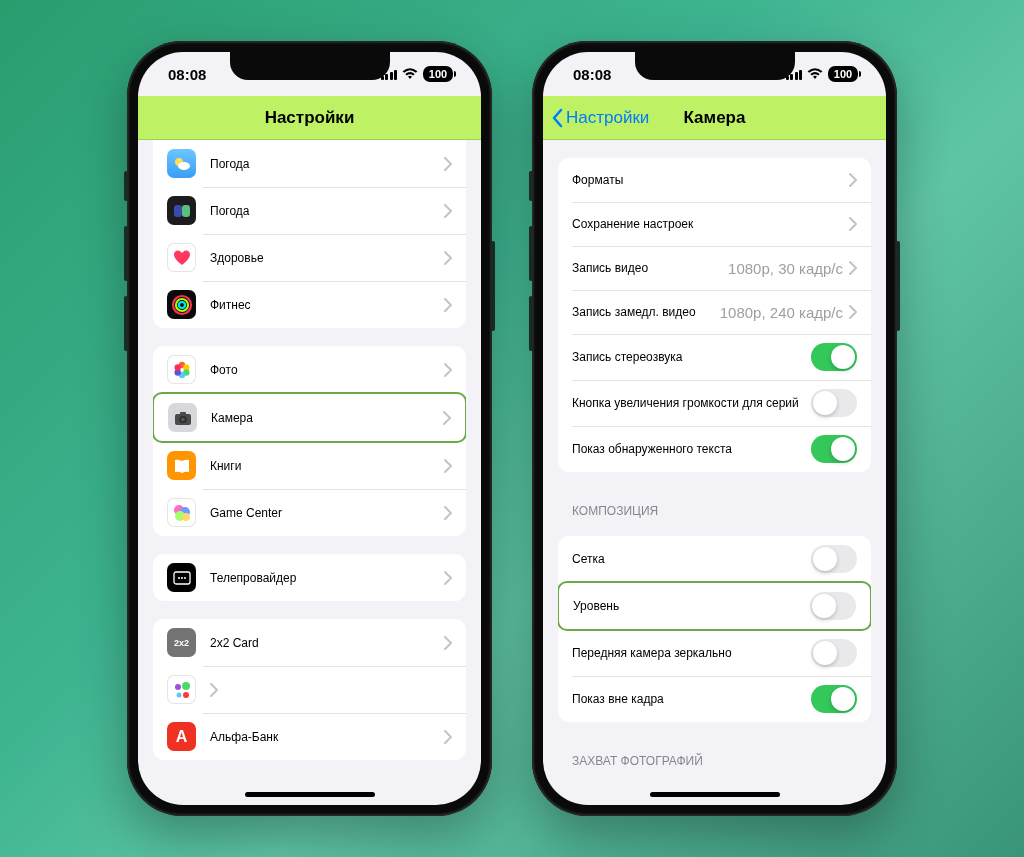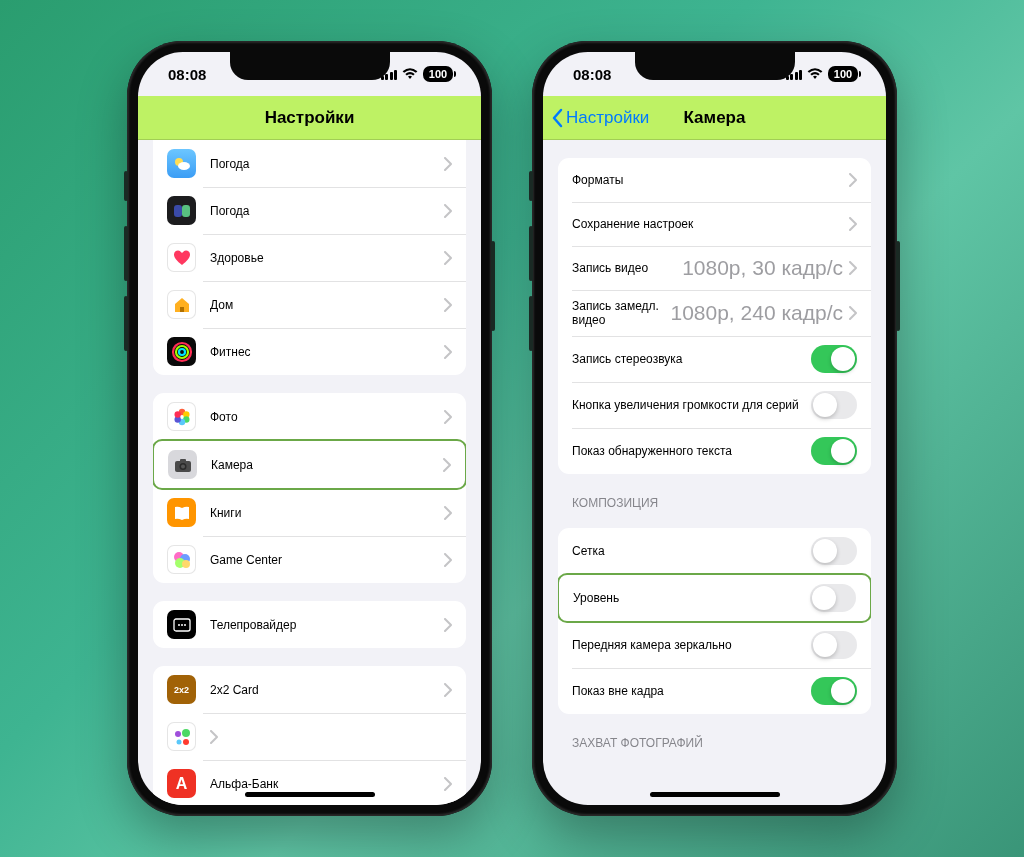--- a/index.html
+++ b/index.html
@@ -119,39 +119,39 @@
   .group.no-icons .row + .row::before { left: 14px; }
   .row-icon {
     width: 29px; height: 29px;
     border-radius: 7px;
     margin-right: 14px;
     flex-shrink: 0;
     display: flex; align-items: center; justify-content: center;
     font-size: 16px;
   }
   .row-label { flex: 1; font-size: 12px; }
-  .row-detail { font-size: 21px; color: rgba(60,60,67,.5); margin-right: 6px; }
+  .row-detail { font-size: 15px; color: rgba(60,60,67,.5); margin-right: 6px; }
   .chevron { color: rgba(60,60,67,.3); }
   .chevron svg { display: block; }
   .tgl {
     width: 46px; height: 28px; border-radius: 14px;
     background: #e9e9eb; position: relative; flex-shrink: 0;
   }
   .tgl.on { background: #34c759; }
   .tgl .knob {
     position: absolute; top: 2px; left: 2px;
     width: 24px; height: 24px; border-radius: 12px;
     background: #fff; box-shadow: 0 2px 4px rgba(0,0,0,.2);
     transition: left .2s;
   }
   .tgl.on .knob { left: 20px; }
   .section-header {
     font-size: 12px; color: rgba(60,60,67,.6);
     text-transform: uppercase;
-    margin: 22px 0 6px 14px;
+    margin: 32px 0 6px 14px;
   }
   .highlight-box {
     border: 2.5px solid #6ba848;
     border-radius: 10px;
     margin: -1px;
     padding: 0;
   }
   .highlight-box .row::before { display: none; }
   .home-indicator {
     position: absolute; bottom: 8px; left: 50%;
@@ -227,34 +227,20 @@
               </svg>
             </div>
         <div class="row-label">Здоровье</div>
         <span class="chevron">
               <svg width="8" height="14" viewBox="0 0 8 14">
                 <path d="M1 1 L7 7 L1 13" stroke="currentColor" stroke-width="2" fill="none" stroke-linecap="round" stroke-linejoin="round"></path>
               </svg>
             </span>
       </div>
           <div class="row">
-        <div class="row-icon" style="background:#fff;border:0.5px solid rgba(0,0,0,.1)">
-              <svg width="20" height="20" viewBox="0 0 20 20">
-                <path d="M3 9 L10 3 L17 9 L17 17 L3 17 Z" fill="#ffb020"></path>
-                <rect x="8" y="12" width="4" height="5" fill="#b07000"></rect>
-              </svg>
-            </div>
-        <div class="row-label">Дом</div>
-        <span class="chevron">
-              <svg width="8" height="14" viewBox="0 0 8 14">
-                <path d="M1 1 L7 7 L1 13" stroke="currentColor" stroke-width="2" fill="none" stroke-linecap="round" stroke-linejoin="round"></path>
-              </svg>
-            </span>
-      </div>
-          <div class="row">
         <div class="row-icon" style="background:#0a0a0a;">
               <svg width="22" height="22" viewBox="0 0 22 22">
                 <circle cx="11" cy="11" r="9" fill="none" stroke="#ff2d55" stroke-width="2.2"></circle>
                 <circle cx="11" cy="11" r="6" fill="none" stroke="#a5ff00" stroke-width="2.2"></circle>
                 <circle cx="11" cy="11" r="3" fill="none" stroke="#00e5ff" stroke-width="2.2"></circle>
               </svg>
             </div>
         <div class="row-label">Фитнес</div>
         <span class="chevron">
               <svg width="8" height="14" viewBox="0 0 8 14">
@@ -345,21 +331,21 @@
         <div class="row-label">Телепровайдер</div>
         <span class="chevron">
               <svg width="8" height="14" viewBox="0 0 8 14">
                 <path d="M1 1 L7 7 L1 13" stroke="currentColor" stroke-width="2" fill="none" stroke-linecap="round" stroke-linejoin="round"></path>
               </svg>
             </span>
       </div>
         </div>
         <div class="group">
           <div class="row">
-        <div class="row-icon" style="background:#a16207;">
+        <div class="row-icon" style="background:#737373;">
               <span style="color:#fff;font-size:9px;font-weight:700">2x2</span>
             </div>
         <div class="row-label">2x2 Card</div>
         <span class="chevron">
               <svg width="8" height="14" viewBox="0 0 8 14">
                 <path d="M1 1 L7 7 L1 13" stroke="currentColor" stroke-width="2" fill="none" stroke-linecap="round" stroke-linejoin="round"></path>
               </svg>
             </span>
       </div>
           <div class="row">

